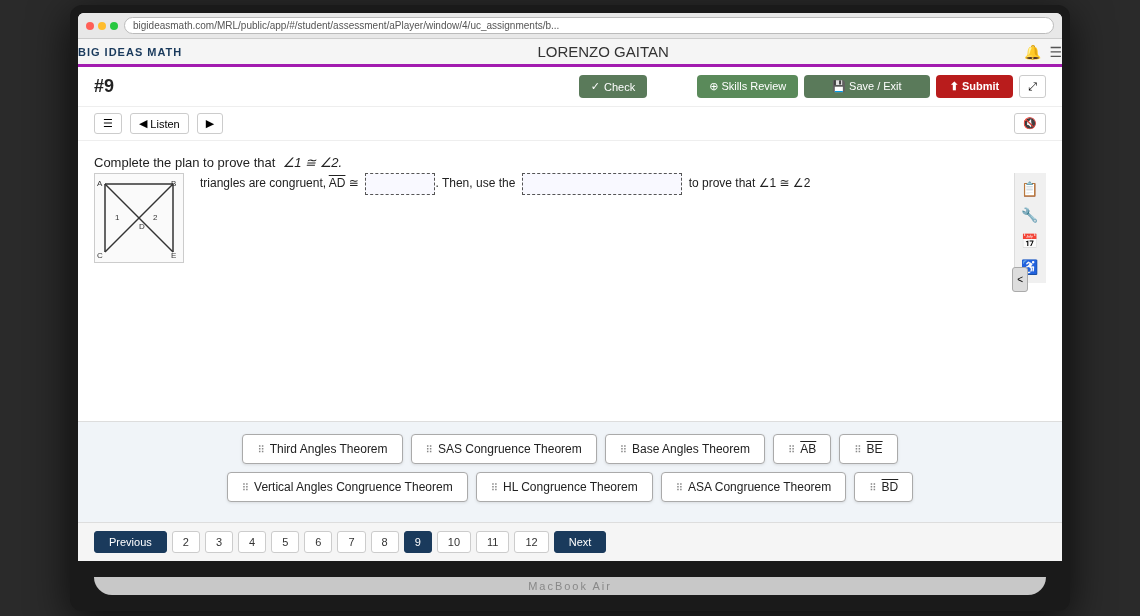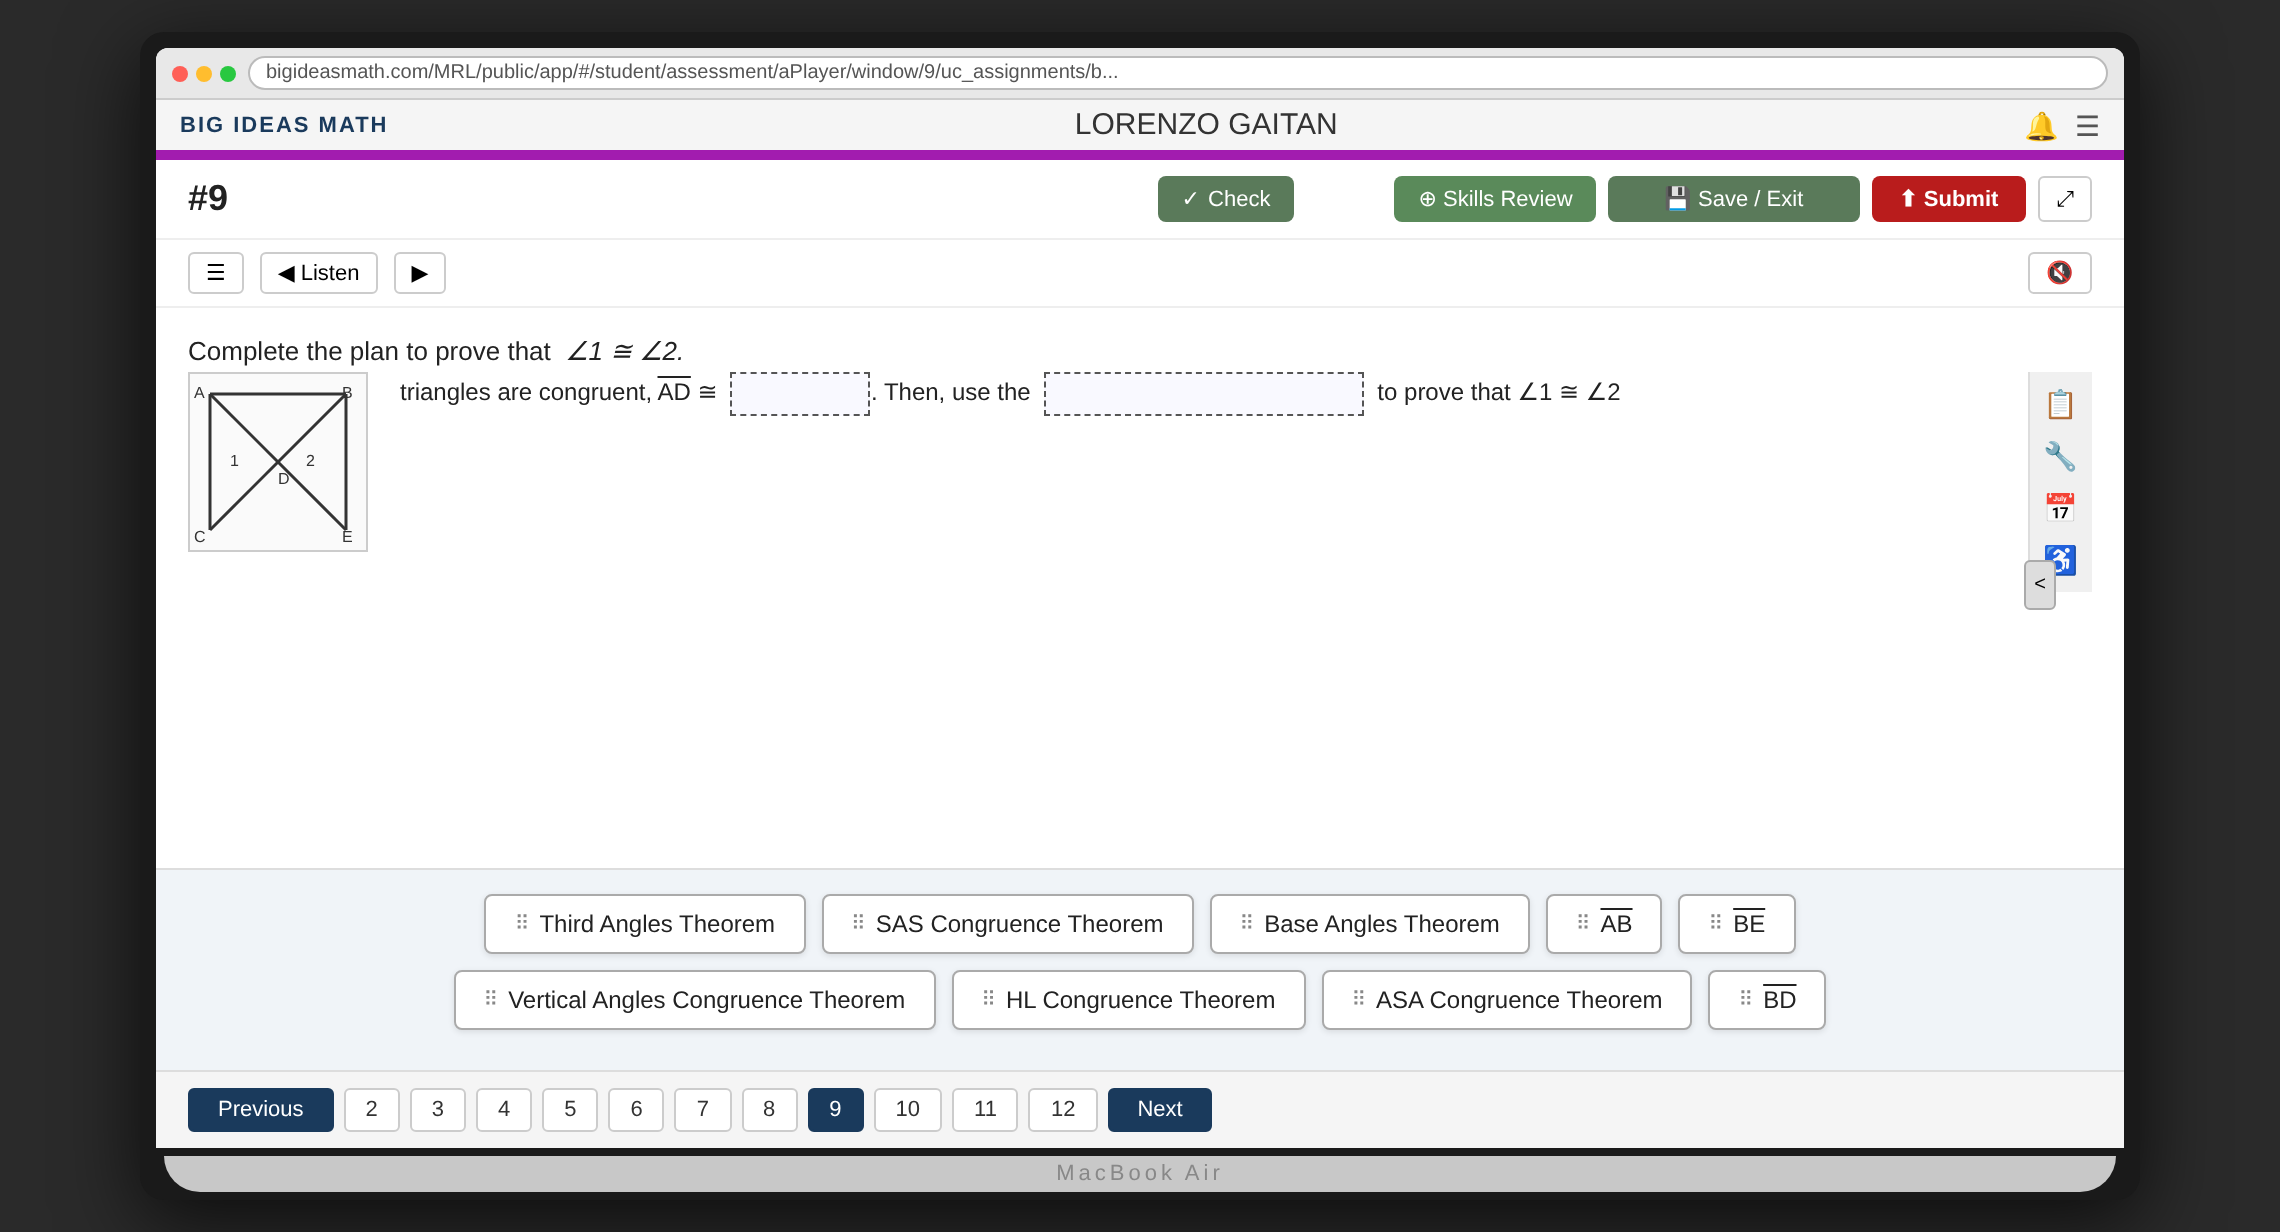--- a/index.html
+++ b/index.html
@@ -48,22 +48,22 @@
       padding: 2px 8px;
       font-size: 10px;
       color: #555;
       text-overflow: ellipsis;
       overflow: hidden;
       white-space: nowrap;
     }
     
     .app-header {
       background: #f5f5f5;
-      border-bottom: 5px solid #a21caf;
-      padding: 4px 12px;
+      border-bottom: 3px solid #a21caf;
+      padding: 4px 0;
       display: flex;
       align-items: center;
       justify-content: space-between;
     }
     .app-logo {
       font-size: 11px;
       font-weight: bold;
       color: #1a3a5c;
       letter-spacing: 1px;
     }
@@ -278,41 +278,41 @@
     }
     .sidebar-icon { font-size: 14px; color: #555; cursor: pointer; }
 
     .laptop-base {
       background: #c8c8c8;
       height: 18px;
       border-radius: 0 0 20px 20px;
       display: flex;
       justify-content: center;
       align-items: center;
-      margin: 4px;
+      margin: 16px;
     }
     .macbook-label {
       font-size: 11px;
       color: #888;
       letter-spacing: 2px;
     }
   </style>
 </head>
 <body>
 
 <div class="laptop-outer">
   <div class="screen">
 
     <div class="browser-bar">
       <div class="browser-dots">
         <div class="dot dot-r"></div>
         <div class="dot dot-y"></div>
         <div class="dot dot-g"></div>
       </div>
-      <div class="address-bar">bigideasmath.com/MRL/public/app/#/student/assessment/aPlayer/window/9/uc_assignments/b...</div>
+      <div class="address-bar">bigideasmath.com/MRL/public/app/#/student/assessment/aPlayer/window/4/uc_assignments/b...</div>
     </div>
 
     <div class="app-header">
       <div class="app-logo">BIG IDEAS MATH</div>
       <div class="user-name">LORENZO GAITAN</div>
       <div class="header-icons">
         <span class="header-icon">🔔</span>
         <span class="header-icon">☰</span>
       </div>
     </div>

